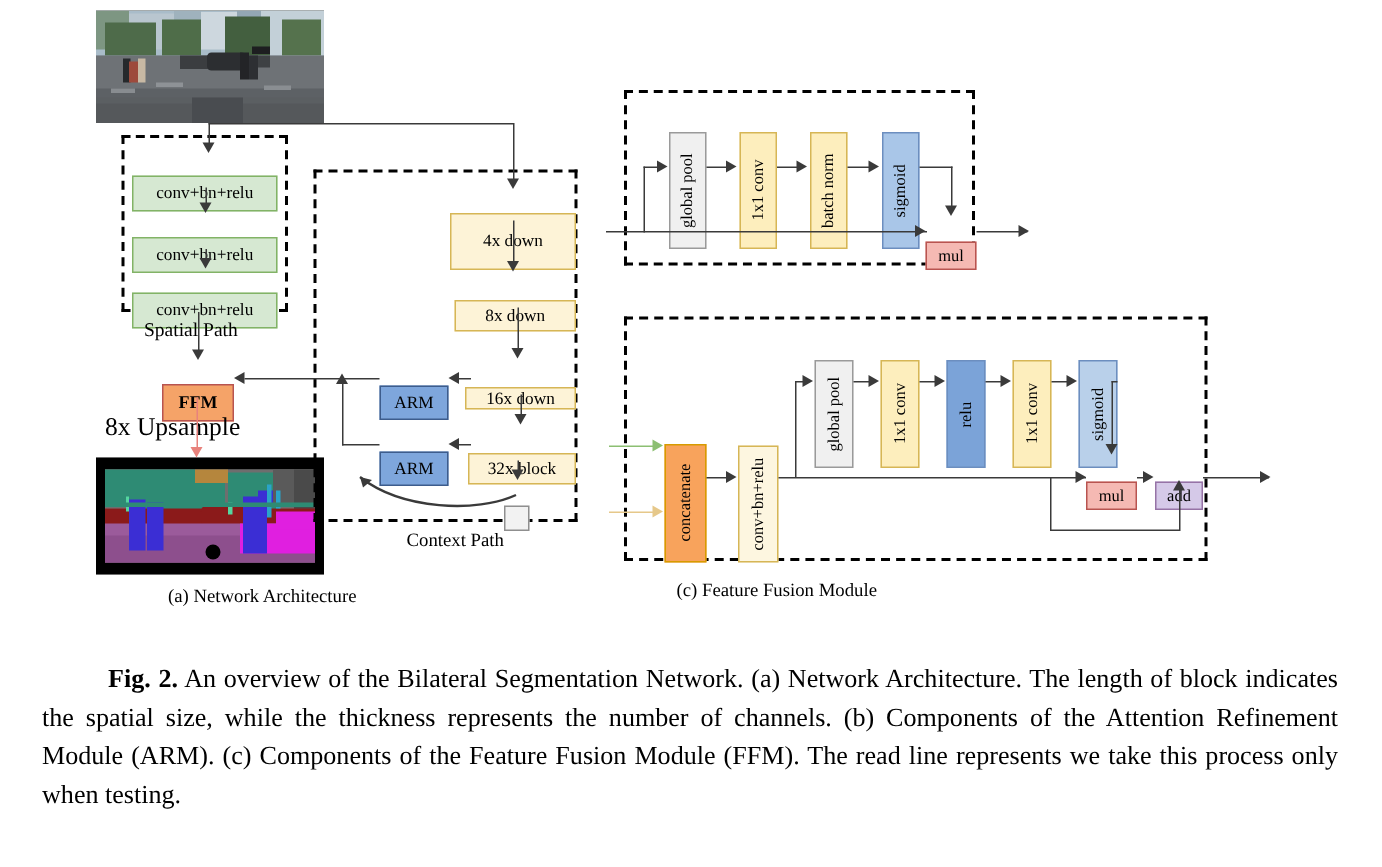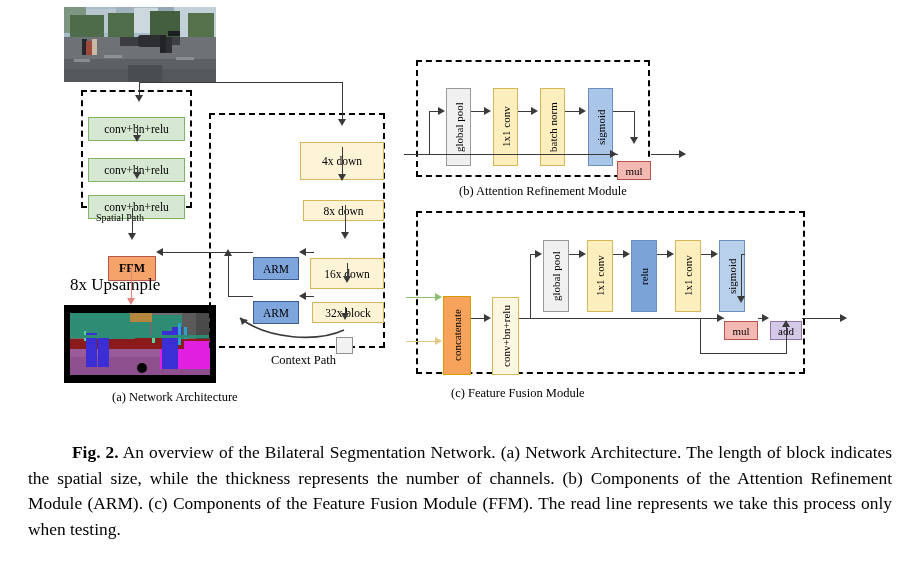--- a/index.html
+++ b/index.html
@@ -74,21 +74,21 @@
   <div class="abs node" style="left:88px;top:101px;width:97px;height:24px;background:#d6e8d2;border-color:#82b366;font-size:11.5px;">
     <span>conv+bn+relu</span>
   </div>
   <div class="abs node" style="left:88px;top:142px;width:97px;height:24px;background:#d6e8d2;border-color:#82b366;font-size:11.5px;">
     <span>conv+bn+relu</span>
   </div>
   <div class="abs node" style="left:88px;top:179px;width:97px;height:24px;background:#d6e8d2;border-color:#82b366;font-size:11.5px;">
     <span>conv+bn+relu</span>
   </div>
 
-  <div class="lbl" style="left:96px;top:212px;font-size:10px;">Spatial  Path</div>
+  <div class="lbl" style="left:96px;top:212px;font-size:13px;">Spatial  Path</div>
 
   <div class="abs node" style="left:108px;top:240px;width:48px;height:25px;background:#f5a368;border-color:#b85450;font-size:12px;font-weight:bold;">
     <span>FFM</span>
   </div>
 
   <div class="lbl" style="left:70px;top:275px;font-size:17px;">8x Upsample</div>
 
   <div class="seg" style="left:64px;top:305px;width:152px;height:78px;">
     <svg width="152" height="78" viewBox="0 0 152 78" preserveAspectRatio="none">
       <rect x="0" y="0" width="152" height="78" fill="#000000"></rect>
@@ -120,21 +120,21 @@
   </div>
 
   <div class="abs dash" style="left:209px;top:113px;width:176px;height:235px;"></div>
 
   <div class="abs node" style="left:300px;top:126px;width:84px;height:38px;background:#fdf3d7;border-color:#d6b656;font-size:11.5px;">
     <span>4x down</span>
   </div>
   <div class="abs node" style="left:303px;top:184px;width:81px;height:21px;background:#fdf3d7;border-color:#d6b656;font-size:11.5px;">
     <span>8x down</span>
   </div>
-  <div class="abs node" style="left:310px;top:242px;width:74px;height:31px;background:#fdf3d7;border-color:#d6b656;font-size:11.5px;">
+  <div class="abs node" style="left:310px;top:242px;width:74px;height:15px;background:#fdf3d7;border-color:#d6b656;font-size:11.5px;">
     <span>16x down</span>
   </div>
   <div class="abs node" style="left:312px;top:286px;width:72px;height:21px;background:#fdf3d7;border-color:#d6b656;font-size:11.5px;">
     <span>32x block</span>
   </div>
 
   <div class="abs node" style="left:253px;top:241px;width:46px;height:23px;background:#7ea6dc;border-color:#3d5c8c;font-size:11.5px;">
     <span>ARM</span>
   </div>
   <div class="abs node" style="left:253px;top:285px;width:46px;height:23px;background:#7ea6dc;border-color:#3d5c8c;font-size:11.5px;">
@@ -225,21 +225,20 @@
   <div class="hline" style="left:518px;top:111px;width:14px;"></div>
   <div class="ar-r" style="left:531px;top:107px;"></div>
   <div class="hline" style="left:565px;top:111px;width:15px;"></div>
   <div class="ar-r" style="left:579px;top:107px;"></div>
   <div class="hline" style="left:613px;top:111px;width:22px;"></div>
   <div class="vline" style="left:634px;top:111px;height:28px;"></div>
   <div class="ar-d" style="left:630px;top:137px;"></div>
   <div class="hline" style="left:651px;top:154px;width:34px;"></div>
   <div class="ar-r" style="left:679px;top:150px;"></div>
 
-  <div class="lbl" style="left:459px;top:184px;font-size:12.5px;">(b) Attention Refinement Module</div>
 
   <div class="abs dash" style="left:416px;top:211px;width:389px;height:163px;"></div>
 
   <div class="abs node vert" style="left:443px;top:280px;width:28px;height:79px;background:#f8a35c;border-color:#d79b00;font-size:11px;">
     <span>concatenate</span>
   </div>
   <div class="abs node vert" style="left:492px;top:281px;width:27px;height:78px;background:#fdf6e0;border-color:#d6b656;font-size:11px;">
     <span>conv+bn+relu</span>
   </div>
 

